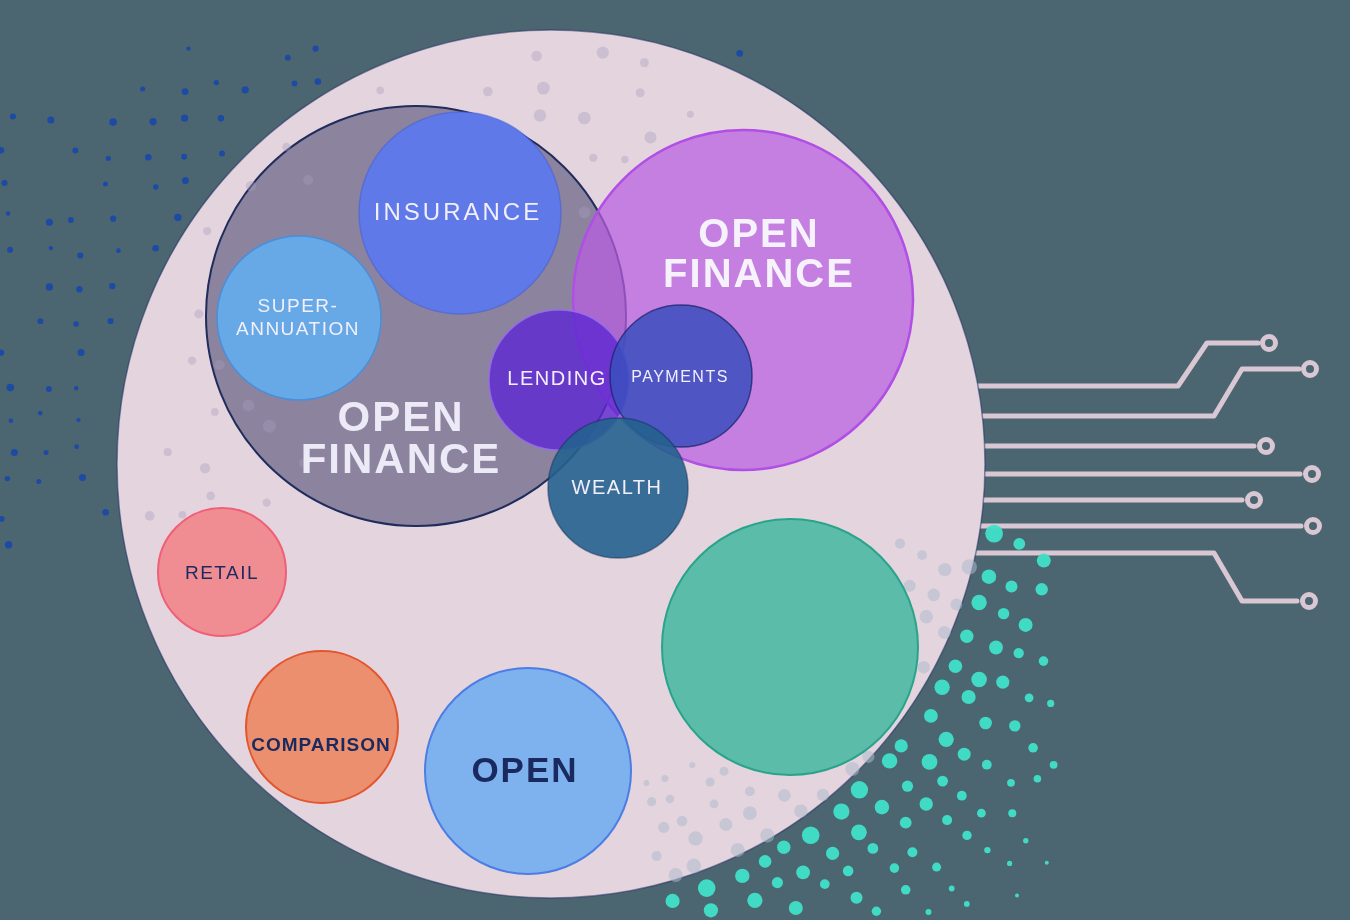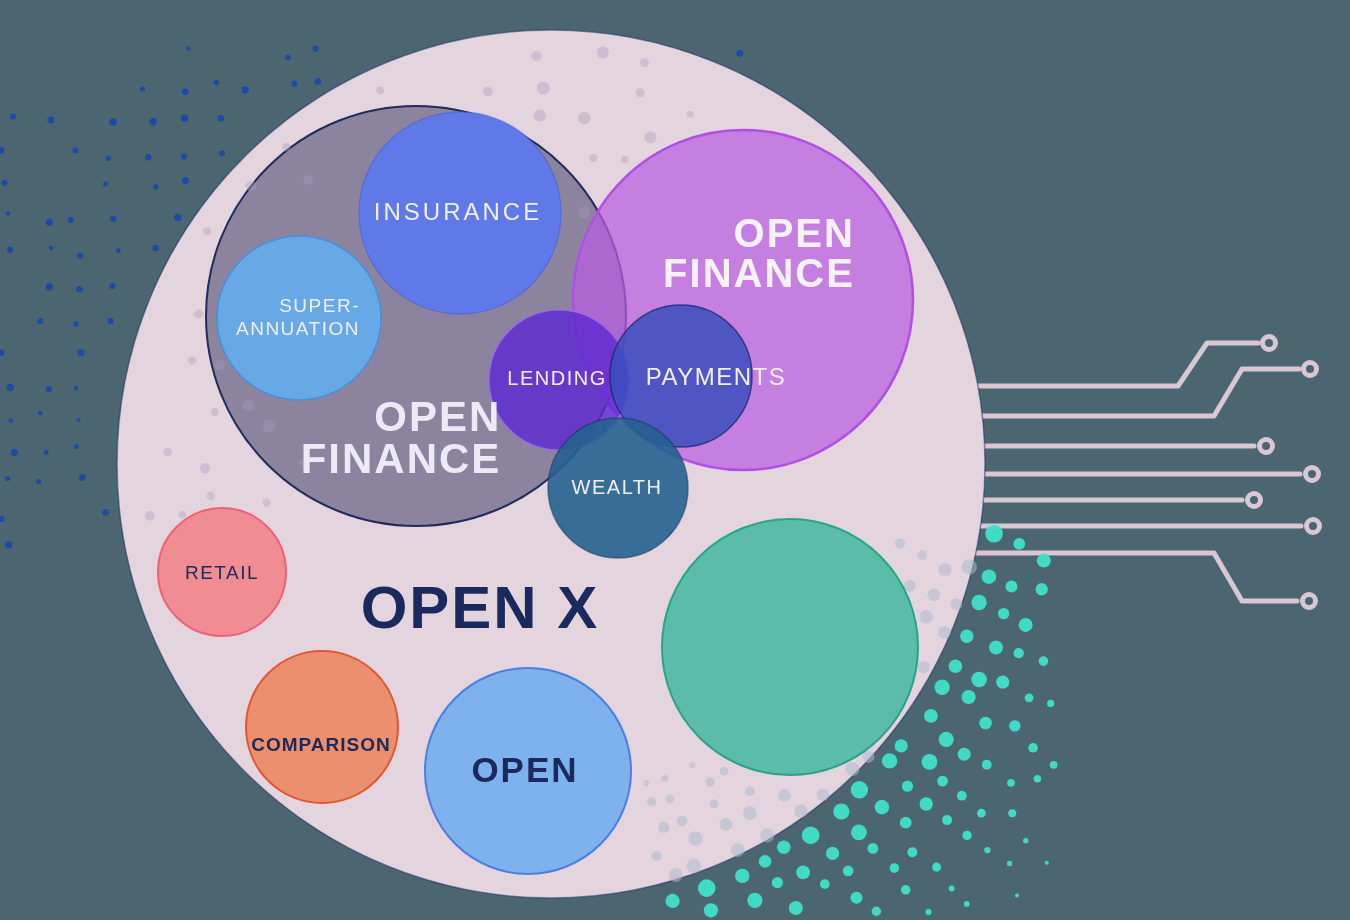--- a/index.html
+++ b/index.html
@@ -17,21 +17,21 @@
   #labels{
     position:absolute; left:0; top:0; width:1350px; height:920px;
     pointer-events:none;
   }
   .label{
     position:absolute;
     transform:translate(-50%,-50%);
     text-align:center;
     white-space:nowrap;
   }
-  .label .line{ display:block;text-align:right; }
+  .label .line{ display:block; }
   #openx-label{
     left:480px; top:607px;
     font-size:60px; font-weight:700; letter-spacing:2px;
     color:var(--navy-text,#1a2a5e);
   }
 </style>
 </head>
 <body>
 
 <div id="canvas">
@@ -273,40 +273,39 @@
         <circle cx="681" cy="376" r="71" fill="rgba(58,79,190,0.85)" stroke="rgba(22,38,105,0.75)" stroke-width="1.5"></circle>
         <circle cx="618" cy="488" r="70" fill="rgba(35,98,143,0.9)" stroke="rgba(15,45,85,0.5)" stroke-width="1.5"></circle>
         <circle cx="222" cy="572" r="64" fill="#f08d92" stroke="#f05f78" stroke-width="2"></circle>
         <circle cx="790" cy="647" r="128" fill="rgba(84,186,167,0.95)" stroke="#2aa38b" stroke-width="2"></circle>
         <circle cx="322" cy="727" r="76" fill="#eb8f6f" stroke="#e2552e" stroke-width="2"></circle>
         <circle cx="528" cy="771" r="103" fill="#7db2ef" stroke="#4b7de4" stroke-width="2"></circle>
       </g>
   </svg>
 
   <div id="labels">
-    <div class="label" id="openx-label">OPEN X</div>
   <div class="label" style="left: 401px; top: 438px; font-size: 42px; font-weight: 700; letter-spacing: 2px; color: rgb(236, 234, 246); line-height: 1;">
         <div class="line">OPEN</div>
         <div class="line">FINANCE</div>
       </div>
       <div class="label" style="left: 458px; top: 212px; font-size: 24px; font-weight: 400; letter-spacing: 3px; color: rgb(242, 239, 250); line-height: 1.1;">
         <div class="line">INSURANCE</div>
       </div>
       <div class="label" style="left: 298px; top: 318px; font-size: 19px; font-weight: 400; letter-spacing: 1.5px; color: rgb(242, 239, 250); line-height: 1.2;">
         <div class="line">SUPER-</div>
         <div class="line">ANNUATION</div>
       </div>
       <div class="label" style="left: 759px; top: 253px; font-size: 40px; font-weight: 700; letter-spacing: 2px; color: rgb(246, 242, 251); line-height: 1;">
         <div class="line">OPEN</div>
         <div class="line">FINANCE</div>
       </div>
       <div class="label" style="left: 557px; top: 378px; font-size: 20px; font-weight: 400; letter-spacing: 1.5px; color: rgb(242, 239, 250); line-height: 1.1;">
         <div class="line">LENDING</div>
       </div>
-      <div class="label" style="left: 716px; top: 377px; font-size: 24px; font-weight: 400; letter-spacing: 1.5px; color: rgb(242, 239, 250); line-height: 1.1;">
+      <div class="label" style="left: 680px; top: 377px; font-size: 16px; font-weight: 400; letter-spacing: 1.5px; color: rgb(242, 239, 250); line-height: 1.1;">
         <div class="line">PAYMENTS</div>
       </div>
       <div class="label" style="left: 617px; top: 487px; font-size: 20px; font-weight: 400; letter-spacing: 1.5px; color: rgb(242, 239, 250); line-height: 1.1;">
         <div class="line">WEALTH</div>
       </div>
       <div class="label" style="left: 222px; top: 573px; font-size: 19px; font-weight: 400; letter-spacing: 1.5px; color: rgb(26, 42, 94); line-height: 1.1;">
         <div class="line">RETAIL</div>
       </div>
       <div class="label" style="left: 321px; top: 726px; font-size: 19px; font-weight: 700; letter-spacing: 1px; color: rgb(26, 42, 94); line-height: 1.1; margin-top: 19px;">
         <div class="line">COMPARISON</div>

